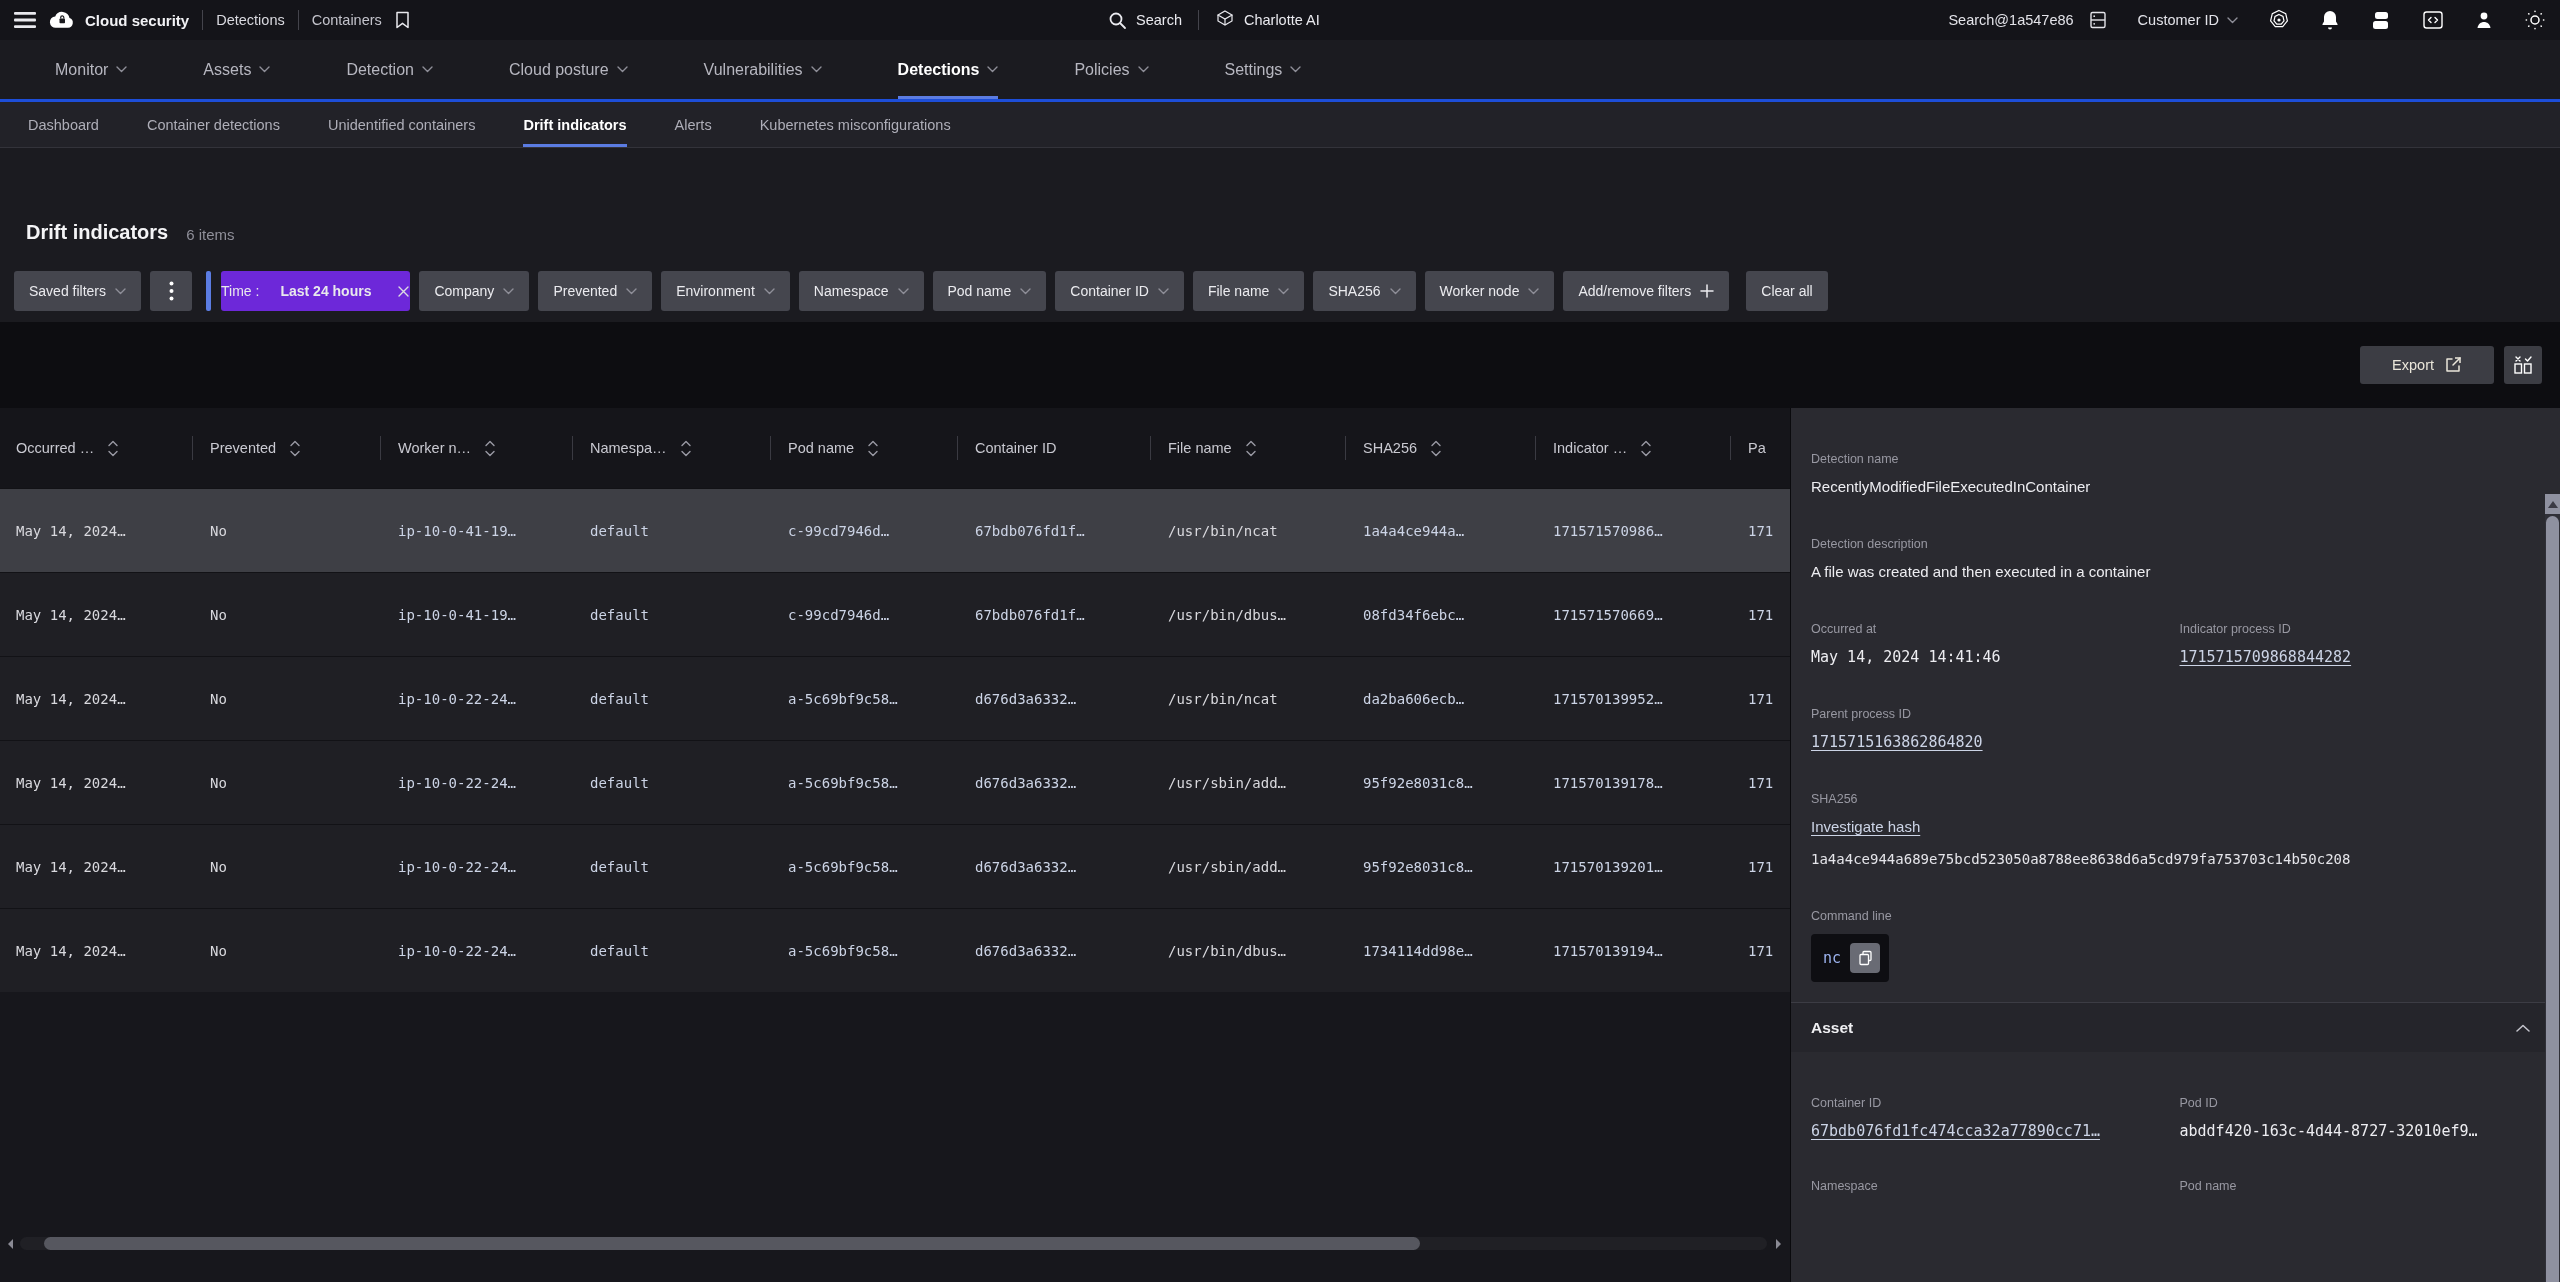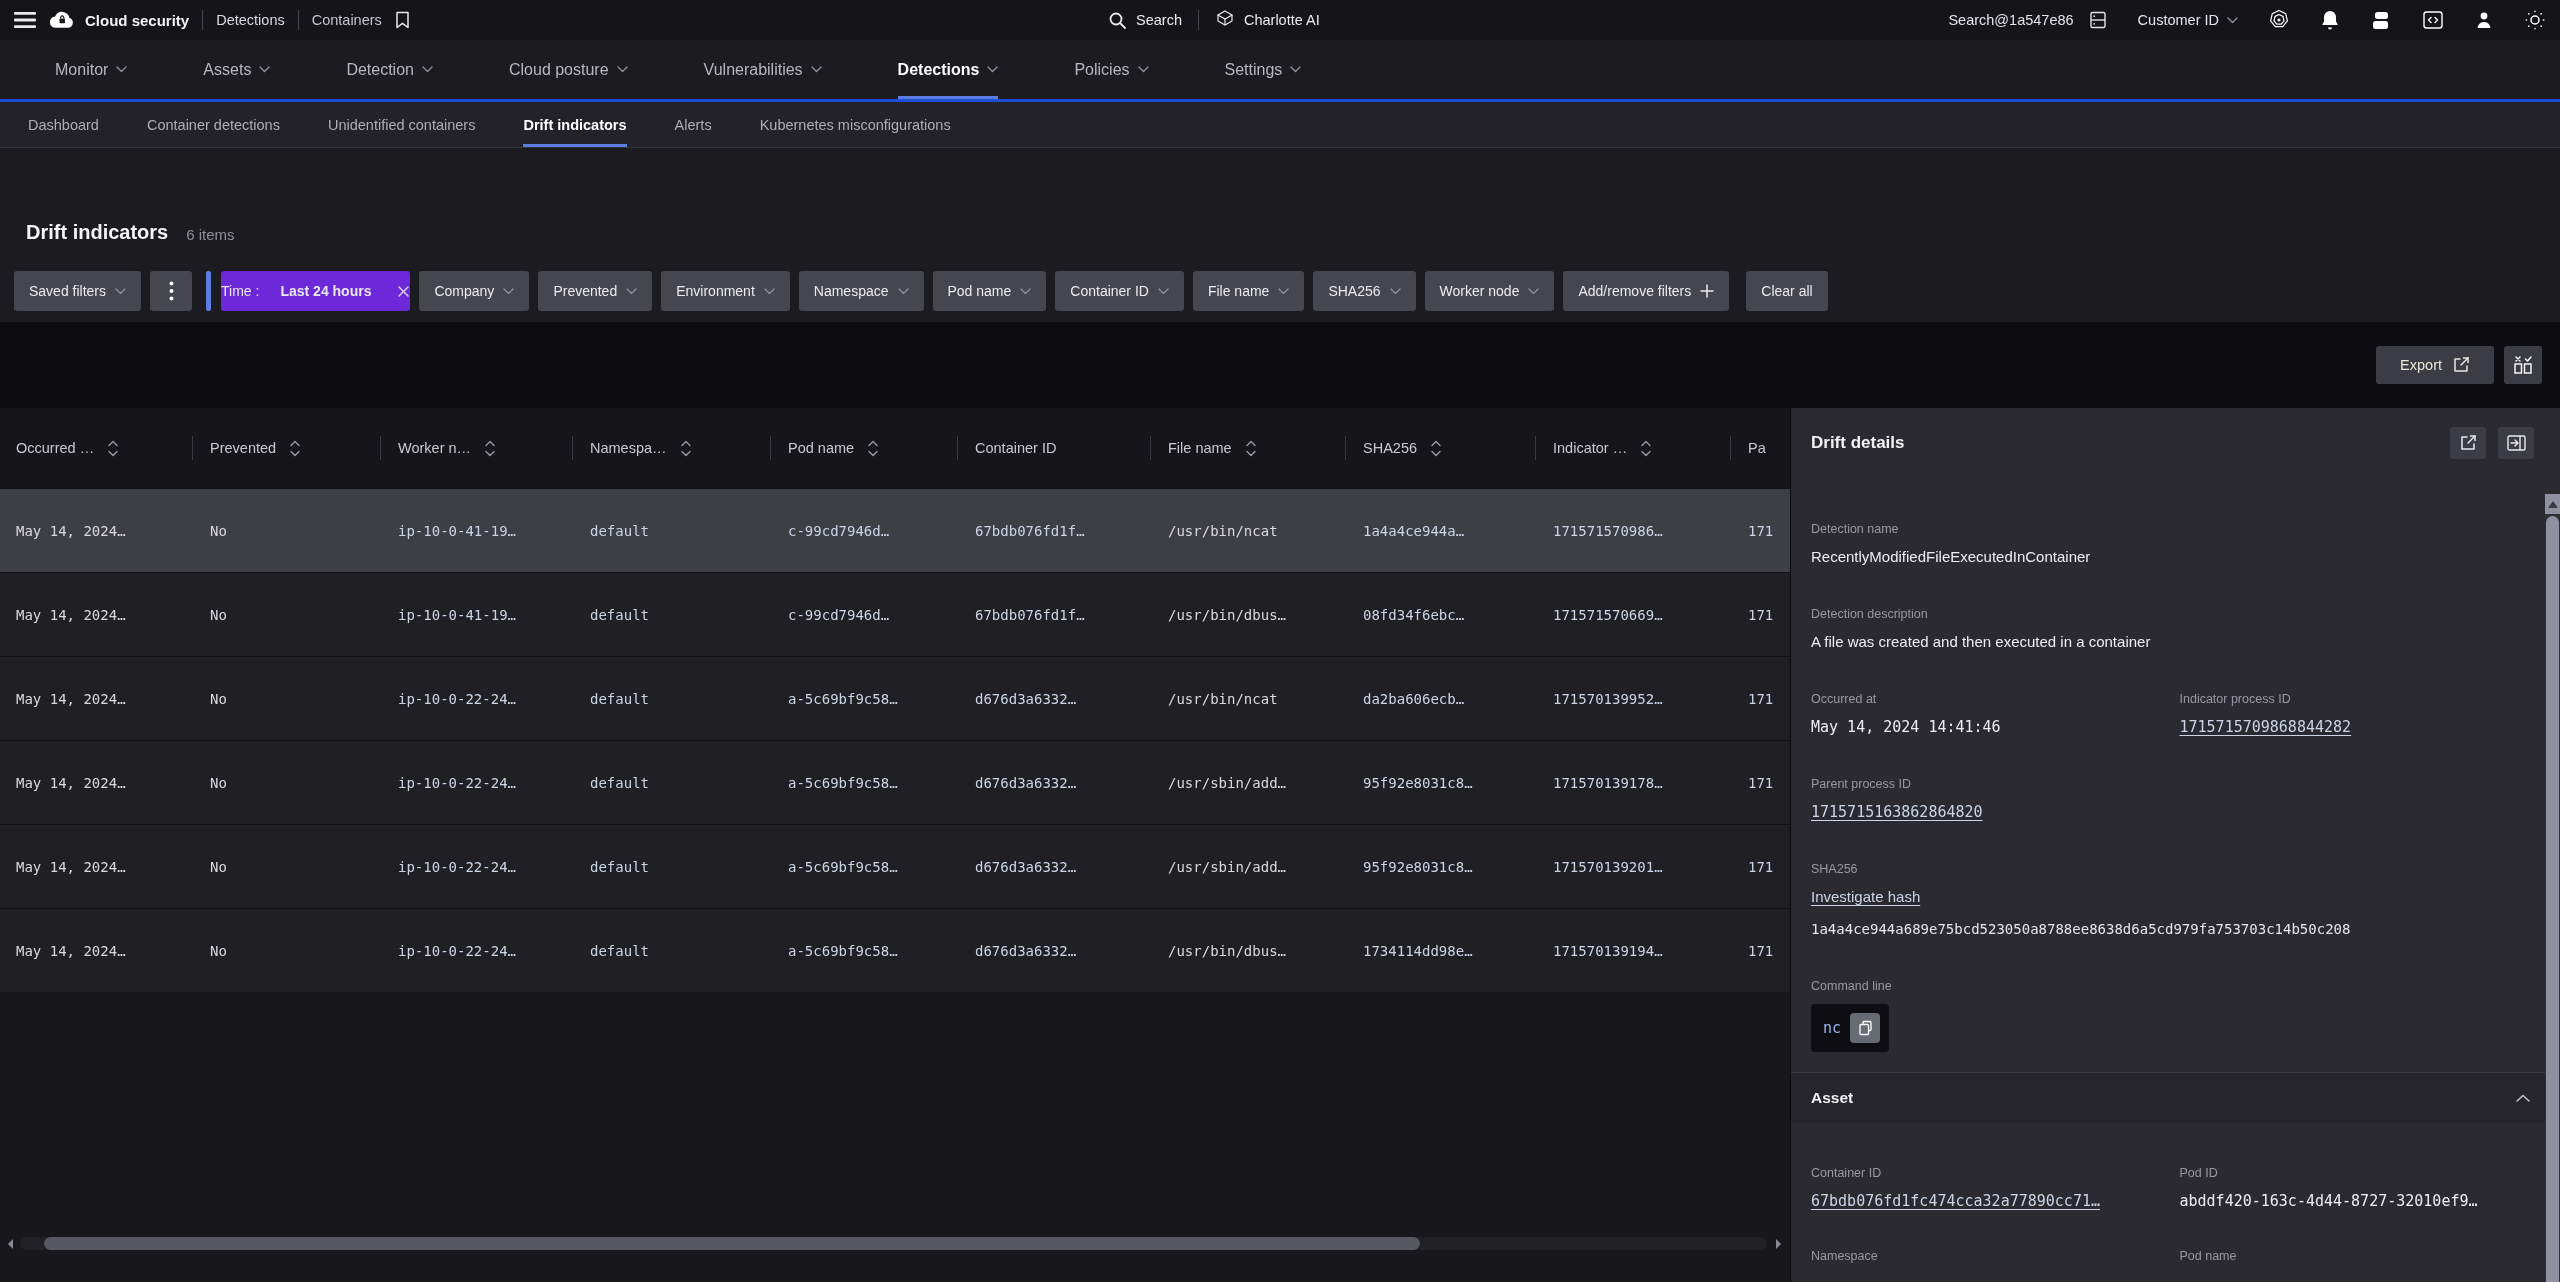--- a/index.html
+++ b/index.html
@@ -58,21 +58,21 @@
                align-items:center; gap:21px; padding:0 0; font-size:14px; }
   .chip-time .t-val { font-weight:700; }
   .chip-close { background:none; border:none; color:#dcdce2; display:flex; margin-left:5px; cursor:pointer; }
 
   
   .workspace { flex:1; display:flex; flex-direction:column; background:#0d0d11; min-height:0; }
   .toolbar { height:86px; display:flex; align-items:center; justify-content:flex-end;
              gap:10px; padding:0 18px; flex:0 0 auto; }
   .tb-btn { height:38px; background:#3c3d44; border:none; border-radius:3px; color:#eae6da;
             font-size:14.5px; font-family:inherit; display:inline-flex; align-items:center;
-            gap:10px; padding:0 24px; cursor:pointer; }
+            gap:10px; padding:0 32px; cursor:pointer; }
   .tb-btn.square { width:38px; padding:0; justify-content:center; color:#fff; }
 
   .split { flex:1; display:flex; min-height:0; position:relative; }
 
   
   .tablewrap { flex:1; background:#17171c; position:relative; overflow:hidden; }
   .thead { height:80px; display:flex; align-items:center; background:#15151a; color:#c9c9d1; font-size:14.5px; }
   .th { display:flex; align-items:center; gap:13px; padding-left:18px; height:100%; position:relative;
         overflow:hidden; white-space:nowrap; flex:0 0 auto; }
   .th:first-child { padding-left:16px; }
@@ -602,39 +602,20 @@
           <span class="hthumb"></span>
           <span class="harrow right">
               <svg width="8" height="12" viewBox="0 0 8 12" fill="#8a8a94">
                 <path d="M1 1l5 5-5 5z"></path>
               </svg>
             </span>
         </div>
       </div>
 
       <aside class="panel">
-        <div class="panel-head">
-          <h2>Drift details</h2>
-          <div class="ph-actions">
-            <button class="ph-btn">
-              <svg width="18" height="18" viewBox="0 0 18 18" fill="none">
-                  <path d="M8 3H3v12h12v-5" stroke="currentColor" stroke-width="1.5" stroke-linecap="round" stroke-linejoin="round"></path>
-                  <path d="M11 2h5v5" stroke="currentColor" stroke-width="1.5"></path>
-                  <path d="M16 2l-7 7" stroke="currentColor" stroke-width="1.5" stroke-linecap="round"></path>
-                </svg>
-            </button>
-            <button class="ph-btn">
-              <svg width="19" height="16" viewBox="0 0 19 16" fill="none">
-                  <rect x="1" y="1" width="17" height="14" rx="1.5" stroke="currentColor" stroke-width="1.4"></rect>
-                  <path d="M13 1v14" stroke="currentColor" stroke-width="1.4"></path>
-                  <path d="M4 8h6M8 5l3 3-3 3" stroke="currentColor" stroke-width="1.4" stroke-linecap="round" stroke-linejoin="round"></path>
-                </svg>
-            </button>
-          </div>
-        </div>
 
         <div class="panel-body">
           <div class="fgroup">
             <div class="flabel">Detection name</div>
             <div class="fvalue">RecentlyModifiedFileExecutedInContainer</div>
           </div>
           <div class="fgroup">
             <div class="flabel">Detection description</div>
             <div class="fvalue">A file was created and then executed in a container</div>
           </div>

